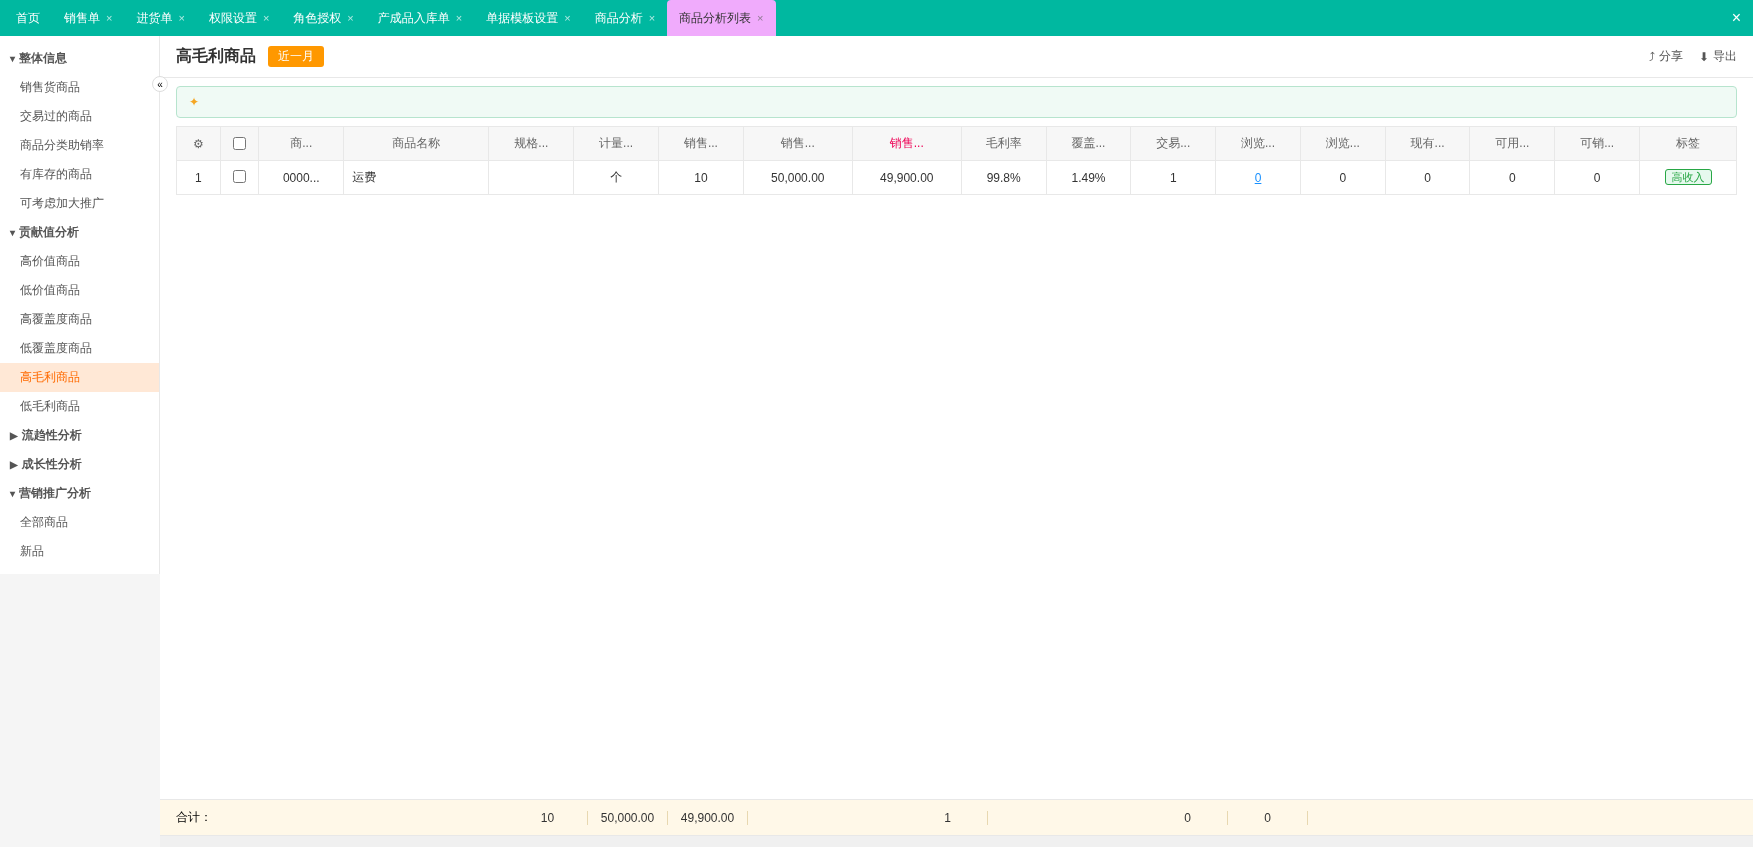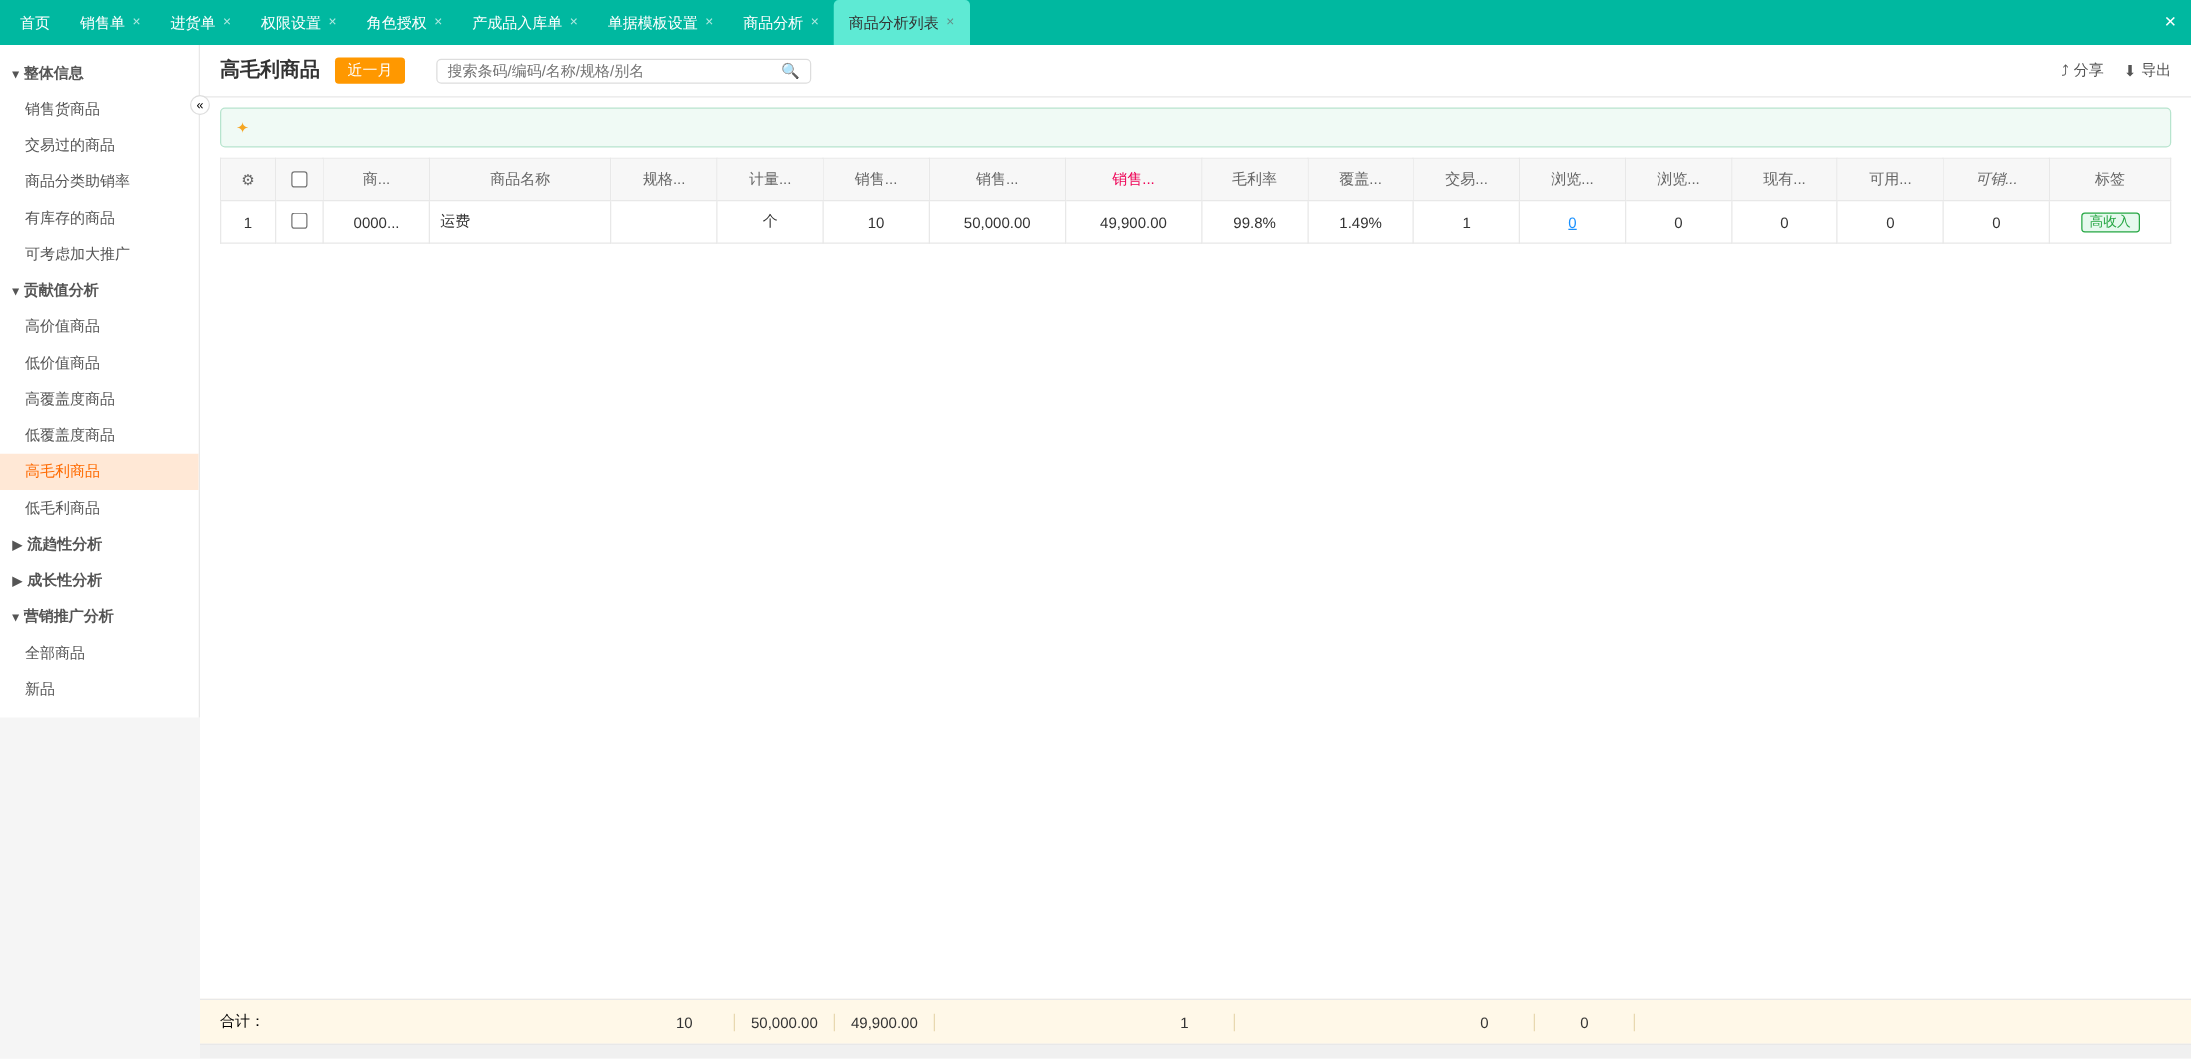--- a/index.html
+++ b/index.html
@@ -18,21 +18,21 @@
       display: flex;
       align-items: center;
       padding: 0 12px;
       height: 100%;
       color: #fff;
       cursor: pointer;
       white-space: nowrap;
       font-size: 13px;
     }
     .nav-tab.active {
-      background: #5eead4;
+      background: #f0abfc;
       color: #333;
       border-radius: 4px 4px 0 0;
     }
     .nav-tab .close-btn {
       margin-left: 6px;
       font-size: 11px;
       opacity: 0.7;
       cursor: pointer;
     }
     .nav-tab.active .close-btn { color: #666; }
@@ -378,24 +378,20 @@
       </div>
     </div>
     <div class="sidebar-collapse-btn" style="top:40px; right:-8px;">«</div>
   </div>
 
   <div class="content-area">
 
     <div class="content-header">
       <span class="content-title">高毛利商品</span>
       <button class="time-filter-btn">近一月</button>
-      <div class="search-box">
-        <input type="text" placeholder="搜索条码/编码/名称/规格/别名" style="">
-        <span class="search-icon">🔍</span>
-      </div>
       <div class="header-actions">
         <div class="action-btn">
           <span>⤴</span>
           <span>分享</span>
         </div>
         <div class="action-btn">
           <span>⬇</span>
           <span>导出</span>
         </div>
       </div>
@@ -480,21 +476,21 @@
             <th style="width:70px;text-align:center;">
               <div class="col-header">
                   <span>现有...</span>
                 </div>
             </th>
             <th style="width:70px;">
               <div class="col-header">
                   <span>可用...</span>
                 </div>
             </th>
-            <th style="width:70px;font-style:italic;">
+            <th style="width:70px;">
               <div class="col-header">
                   <span>可销...</span>
                 </div>
             </th>
             <th style="width:80px;">
               <div class="col-header">
                   <span>标签</span>
                 </div>
             </th>
           </tr>

